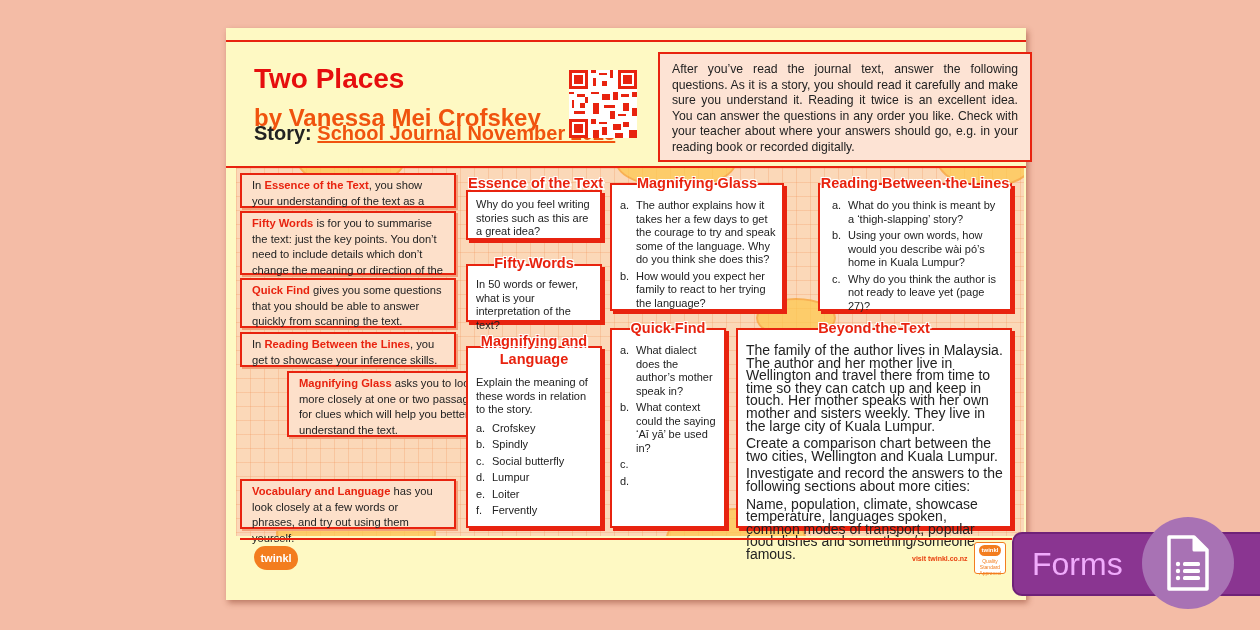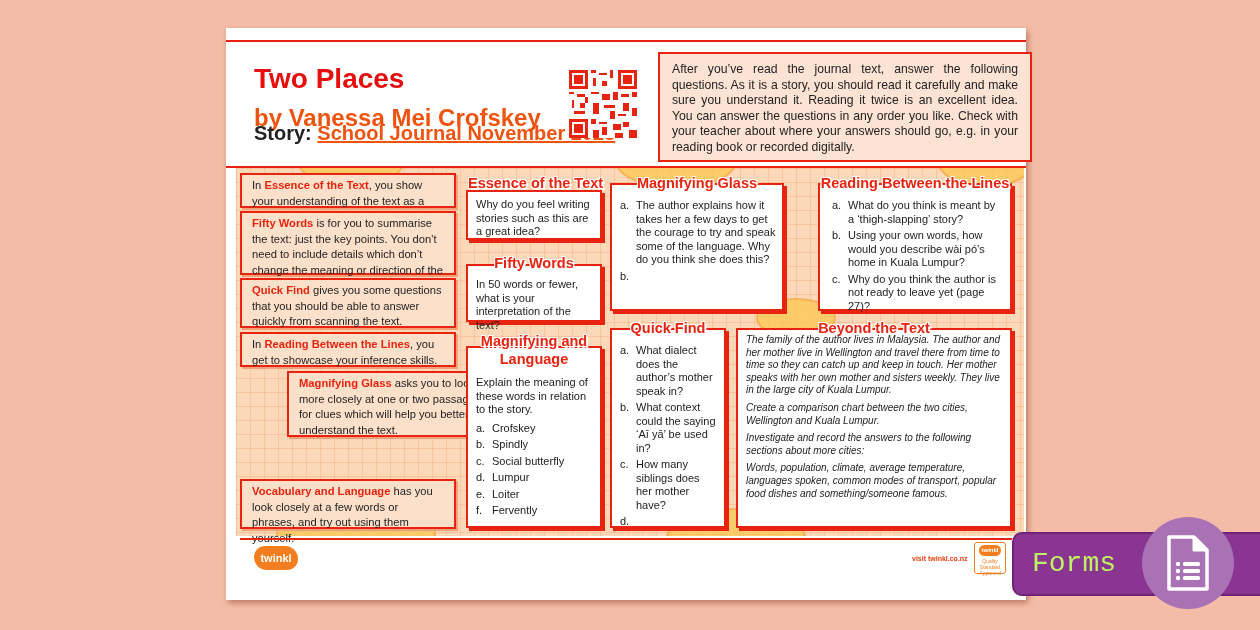--- a/index.html
+++ b/index.html
@@ -1,21 +1,21 @@
 <!DOCTYPE html>
 <html><head>
 <meta charset="utf-8">
 <style>
   * { box-sizing: border-box; margin: 0; padding: 0; }
   html, body { width: 1260px; height: 630px; overflow: hidden; }
   body { background: #f4bca6; font-family: "Liberation Sans", "DejaVu Sans", sans-serif; position: relative; }
 
   .sheet {
     position: absolute; left: 226px; top: 28px; width: 800px; height: 572px;
-    background: #ffffff;
+    background: #fef9c3;
     box-shadow: 2px 3px 6px rgba(120,40,20,0.45);
   }
   .top-rule { position: absolute; left: 0; right: 0; top: 12px; height: 2px; background: #e8230f; }
   .header-rule { position: absolute; left: 0; right: 0; top: 138px; height: 2px; background: #e8230f; }
   .footer-rule { position: absolute; left: 14px; right: 14px; top: 510px; height: 2px; background: #e8230f; }
 
   .title { position: absolute; left: 28px; top: 36px; color: #e60e0e; font-weight: bold; font-size: 28px; line-height: 30px; }
   .byline { position: absolute; left: 28px; top: 68px; color: #f0530e; font-weight: bold; font-size: 24px; line-height: 28px; margin-top: 8px; }
   .story { position: absolute; left: 28px; top: 94px; font-size: 20px; font-weight: bold; color: #222; }
   .story a { color: #f0530e; text-decoration: underline; }
@@ -75,21 +75,21 @@
     border: 1.5px solid #f37d1f; border-radius: 3px; background: #fff;
     font-size: 5px; color: #f37d1f; text-align: center; padding-top: 2px;
   }
   .badge .bcloud { display: block; margin: 0 auto 2px; width: 22px; height: 11px; background: #f37d1f; border-radius: 6px; color: #fff; font-size: 6px; line-height: 11px; font-weight: bold; }
 
   .forms-btn {
     position: absolute; left: 1012px; top: 532px; width: 260px; height: 64px;
     background: #8a3591; border-radius: 10px 0 0 10px;
     border: 2px solid #6f2278;
   }
-  .forms-label { position: absolute; left: 18px; top: 10px; color: #bef264; font-size: 28px; line-height: 40px; font-family: Liberation Mono, monospace; }
+  .forms-label { position: absolute; left: 18px; top: 10px; color: #f0abfc; font-size: 32px; line-height: 40px; }
   .forms-circle {
     position: absolute; left: 1142px; top: 517px; width: 92px; height: 92px; border-radius: 50%;
     background: #a872b4;
   }
   .forms-circle svg { position: absolute; left: 24px; top: 17px; }
 </style>
 </head>
 <body>
 
 <div class="sheet">
@@ -226,20 +226,21 @@
   <div class="panel" style="left:384px; top:155px; width:174px; height:128px;">
     <div class="panel-title" style="top:-10px;">Magnifying Glass</div>
     <div class="panel-body" style="top:14px;">
       <ol class="alpha">
         <li>
             <span class="lt">a.</span>
             <span>The author explains how it takes her a few days to get the courage to try and speak some of the language. Why do you think she does this?</span>
           </li>
         <li>
             <span class="lt">b.</span>
+            <span>How would you expect her family to react to her trying the language?</span>
           </li>
       </ol>
     </div>
   </div>
 
   <div class="panel" style="left:592px; top:155px; width:194px; height:128px;">
     <div class="panel-title" style="top:-10px;">Reading Between the Lines</div>
     <div class="panel-body" style="top:14px; left:12px;">
       <ol class="alpha">
         <li>
@@ -265,36 +266,35 @@
         <li>
             <span class="lt">a.</span>
             <span>What dialect does the author’s mother speak in?</span>
           </li>
         <li>
             <span class="lt">b.</span>
             <span>What context could the saying ‘Aī yā’ be used in?</span>
           </li>
         <li>
             <span class="lt">c.</span>
-            <span>How many siblings does her mother have?</span>
           </li>
         <li>
             <span class="lt">d.</span>
           </li>
       </ol>
     </div>
   </div>
 
   <div class="panel" style="left:510px; top:300px; width:276px; height:200px;">
     <div class="panel-title" style="top:-10px;">Beyond the Text</div>
-    <div class="panel-body" style="top:4px; font-size:10px; line-height:12.6px;font-style:italic;">
+    <div class="panel-body" style="top:14px; font-size:14px; line-height:12.6px;">
       <p>The family of the author lives in Malaysia. The author and her mother live in Wellington and travel there from time to time so they can catch up and keep in touch. Her mother speaks with her own mother and sisters weekly. They live in the large city of Kuala Lumpur.</p>
       <p>Create a comparison chart between the two cities, Wellington and Kuala Lumpur.</p>
       <p>Investigate and record the answers to the following sections about more cities:</p>
-      <p>Words, population, climate, average temperature, languages spoken, common modes of transport, popular food dishes and something/someone famous.</p>
+      <p>Name, population, climate, showcase temperature, languages spoken, common modes of transport, popular food dishes and something/someone famous.</p>
     </div>
   </div>
 
   <div class="footer-rule"></div>
 
   <div class="logo">twinkl</div>
   <div class="visit">visit twinkl.co.nz</div>
   <div class="badge">
     <span class="bcloud">twinkl</span>
     <span>Quality Standard Approved</span>

